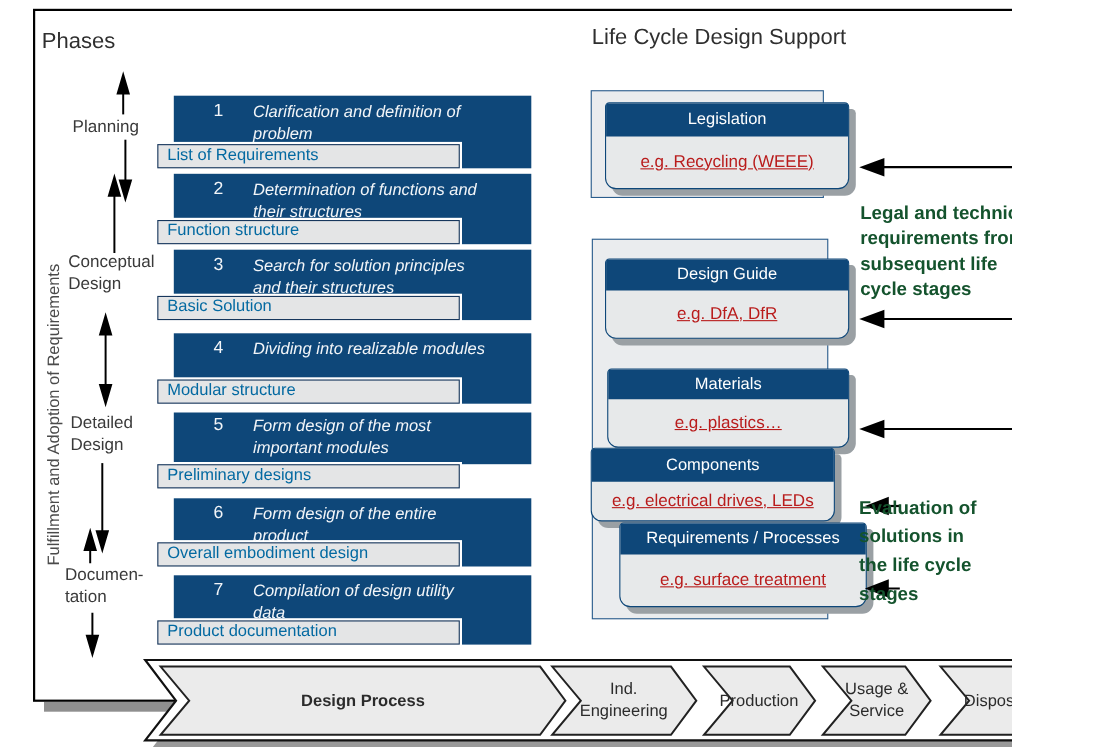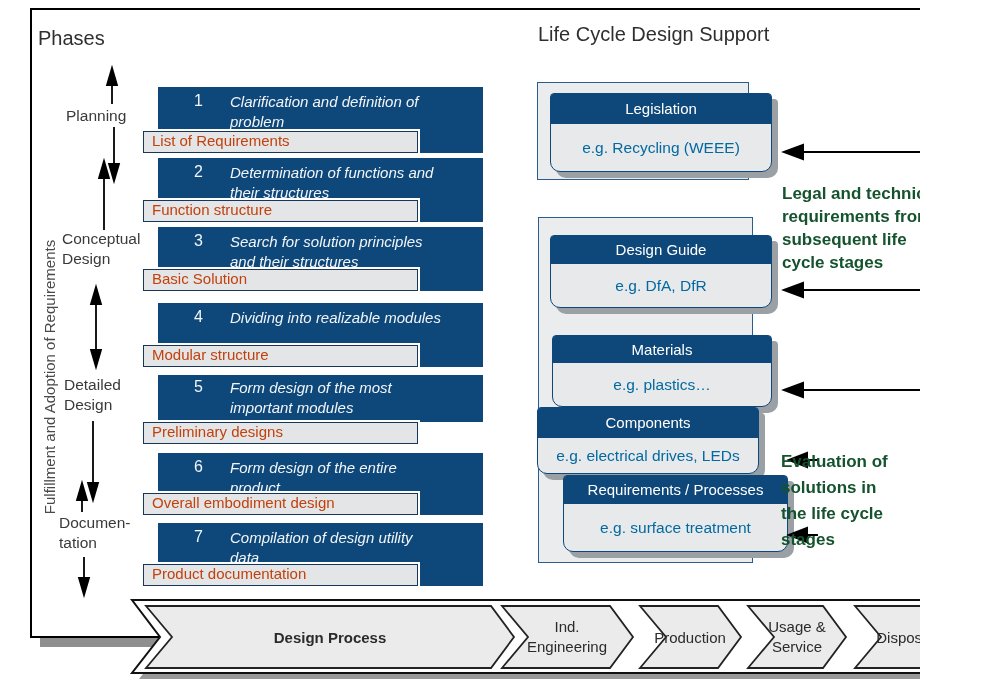--- a/index.html
+++ b/index.html
@@ -16,30 +16,30 @@
     transform:translate(-50%,-50%) rotate(-90deg);
     text-align:center;font-size:15px;color:#4a4a4a;z-index:6;white-space:nowrap;
   }
   .phase-label{position:absolute;font-size:15.5px;color:#3a3a3a;line-height:20px;white-space:pre-line;z-index:6;}
   .step-box{position:absolute;left:158px;width:325px;background:#0e4779;color:#f2f5f8;z-index:2;box-sizing:border-box;}
   .step-num{position:absolute;left:36px;top:5px;font-size:16px;}
   .step-text{margin-left:72px;margin-top:5px;font-size:15px;line-height:20px;white-space:pre-line;font-style:italic;}
   .result-bar{
     position:absolute;left:143px;width:275px;height:22px;z-index:3;
     background:#e4e5e6;border:1.5px solid #16365c;box-shadow:0 0 0 2px #ffffff;
-    box-sizing:border-box;font-size:15px;color:#c2410c;padding-left:8px;line-height:18px;
+    box-sizing:border-box;font-size:15px;color:#0369a1;padding-left:8px;line-height:18px;
   }
   .panel{position:absolute;background:#eaecee;border:1px solid #2a5d8c;box-sizing:border-box;z-index:1;}
   .tool-card{
     position:absolute;border:1.5px solid #0e4779;border-radius:4px 4px 10px 10px;
     box-shadow:6px 6px 0 #9aa0a4;background:#e7e9ea;box-sizing:border-box;
     display:flex;flex-direction:column;
   }
   .tool-head{background:#0e4779;color:#ffffff;text-align:center;font-size:15px;border-radius:2px 2px 0 0;}
-  .tool-body{flex:1;display:flex;align-items:center;justify-content:center;text-align:center;color:#0369a1;font-size:15.5px;}
+  .tool-body{flex:1;display:flex;align-items:center;justify-content:center;text-align:center;color:#b91c1c;font-size:15.5px;text-decoration:underline;}
   .annotation{position:absolute;font-size:17px;color:#14532d;line-height:26px;text-align:left;white-space:pre-line;z-index:6;font-weight:bold;}
   .svg-layer{position:absolute;left:0;top:0;z-index:5;pointer-events:none;}
   .stage-label{position:absolute;font-size:15px;color:#2b2b2b;line-height:20px;text-align:center;white-space:pre-line;z-index:6;}
   .stage-label.bold{font-weight:bold;}
 </style>
 </head>
 <body>
 
 <div class="canvas">
 

